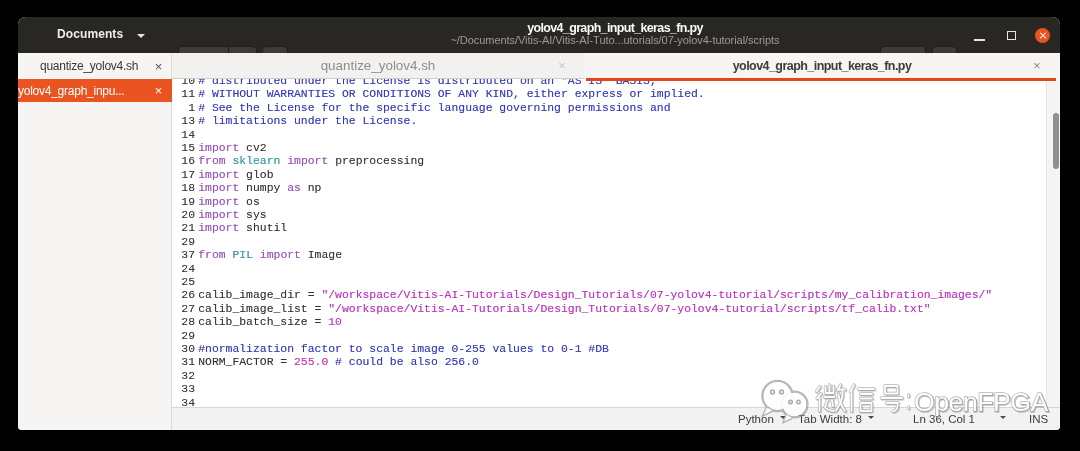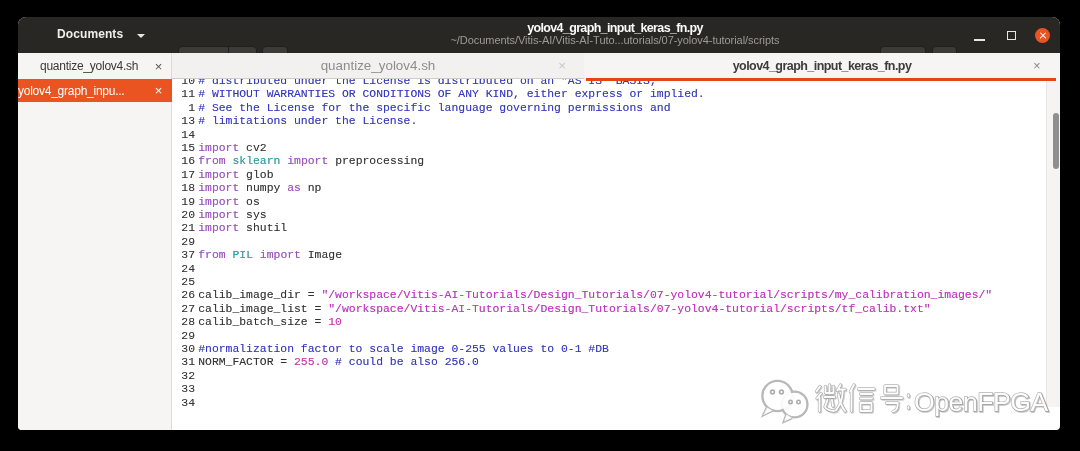--- a/index.html
+++ b/index.html
@@ -129,20 +129,27 @@
 <span class="ln">30</span><span class="gap"></span><span class="c">#normalization factor to scale image 0-255 values to 0-1 #DB</span>
 <span class="ln">31</span><span class="gap"></span>NORM_FACTOR = <span class="n">255.0</span> <span class="c"># could be also 256.0</span>
 <span class="ln">32</span>
 <span class="ln">33</span>
 <span class="ln">34</span></div>
     </div>
   <div id="underline"></div>
   <div id="sbar">
       <div id="thumb"></div>
     </div>
+  <div id="status">
+    <div style="left:566px;">Python<span class="sarr"></span></div>
+    <div style="left:626px;">Tab Width: 8<span class="sarr"></span></div>
+    <div style="left:741px;">Ln 36, Col 1</div>
+    <div style="left:822px;"><span class="sarr"></span></div>
+    <div style="left:857px;">INS</div>
+  </div>
 </div>
 <div id="wm"><svg width="330" height="110" viewBox="0 0 330 110">
   <defs>
     <g id="cjk">
 
       <path d="M70 41.5 l-3.5 5 M71 48.5 l-4 5 M69.5 52.5 v13.5"></path>
       <path d="M75.5 41.5 v6 M79.5 40 v8.5 M83.5 41.5 v6 M75.5 48 h8"></path>
       <path d="M74.5 52 h10 M77.5 55 l-2.5 7 q2.5 3.5 9 4 M82 55 l1 6"></path>
       <path d="M90.5 40 l-3 5.5 M87.5 44.5 h7.5 M92.5 45.5 q1 9 -6.5 20 M88.5 49.5 q1.5 10 6.5 16.5"></path>
 

